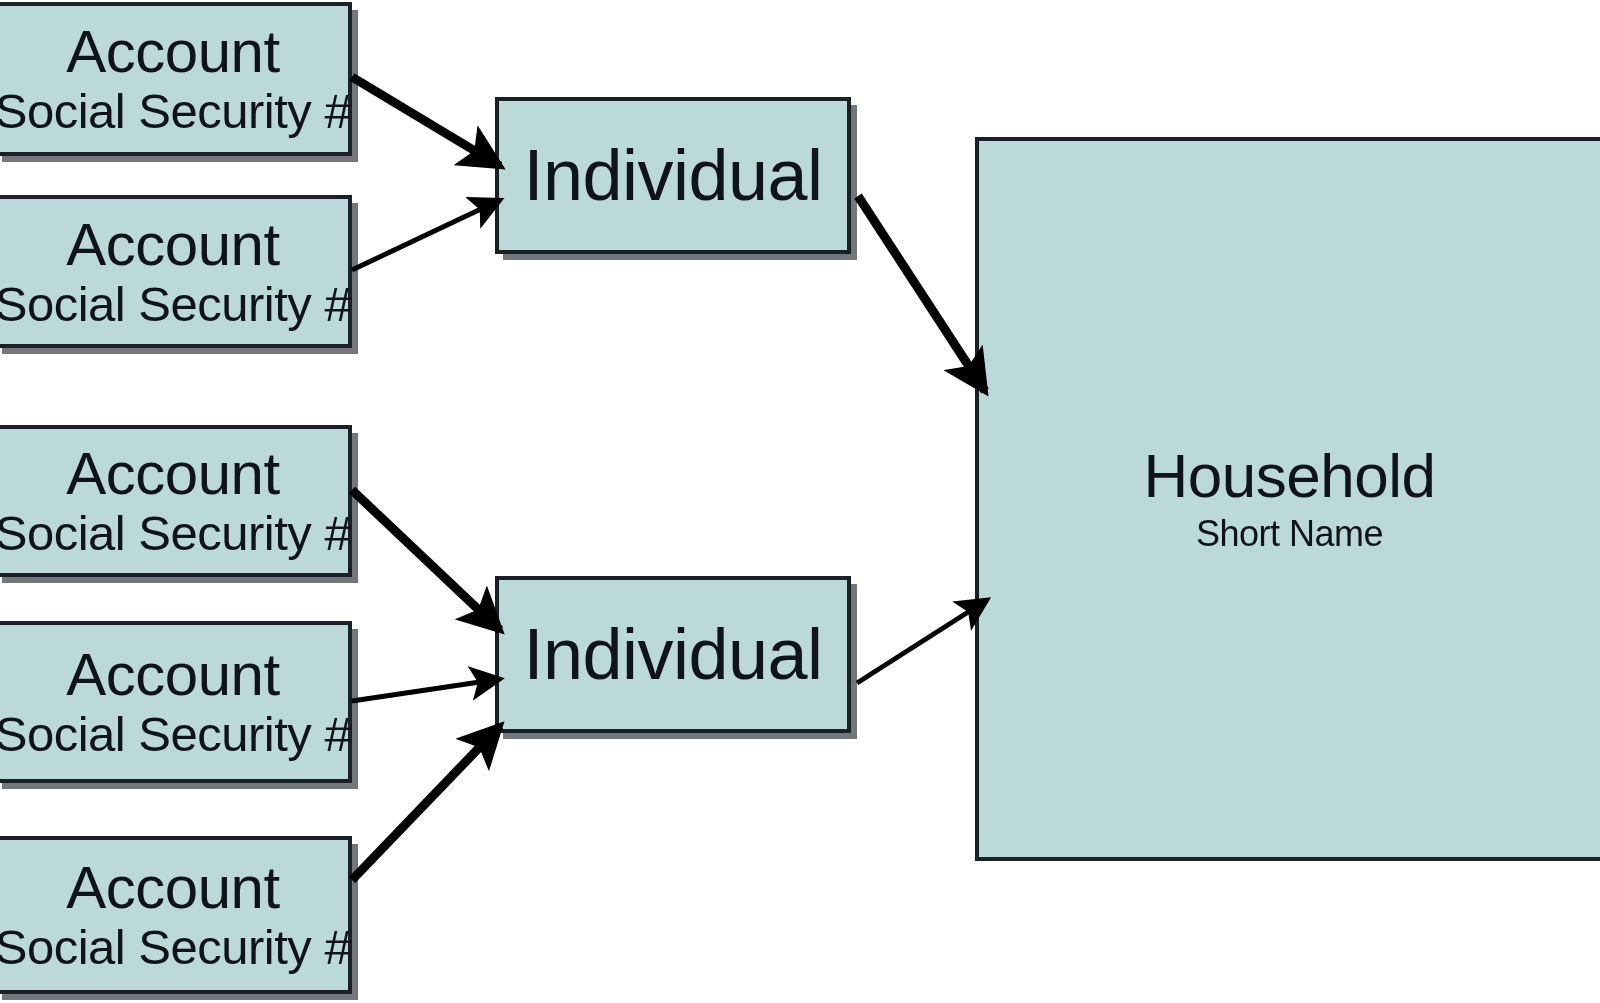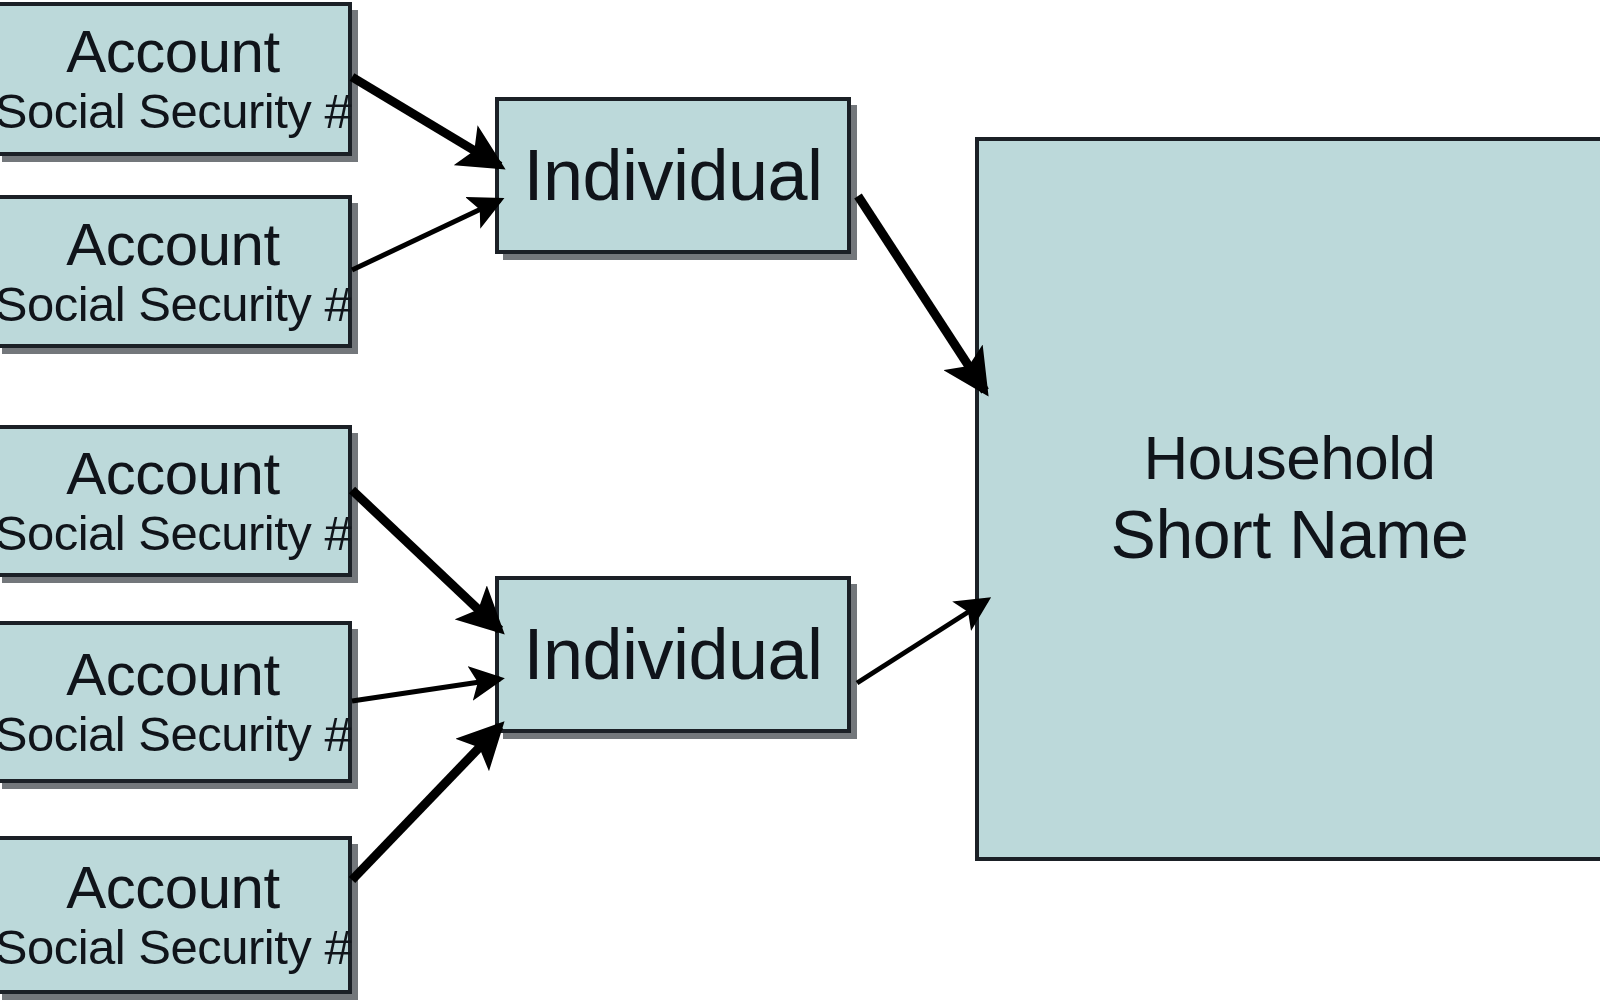--- a/index.html
+++ b/index.html
@@ -46,21 +46,21 @@
     white-space: nowrap;
     letter-spacing: -0.5px;
   }
   .attr {
     font-size: 49px;
     line-height: 1.08;
     white-space: nowrap;
     letter-spacing: -0.5px;
   }
   .attr-lg {
-    font-size: 68px;
+    font-size: 36px;
     line-height: 1.12;
     white-space: nowrap;
     letter-spacing: -0.5px;
   }
   .acct-stack {
     width: 100%;
     display: flex;
     flex-direction: column;
     align-items: center;
     justify-content: center;

